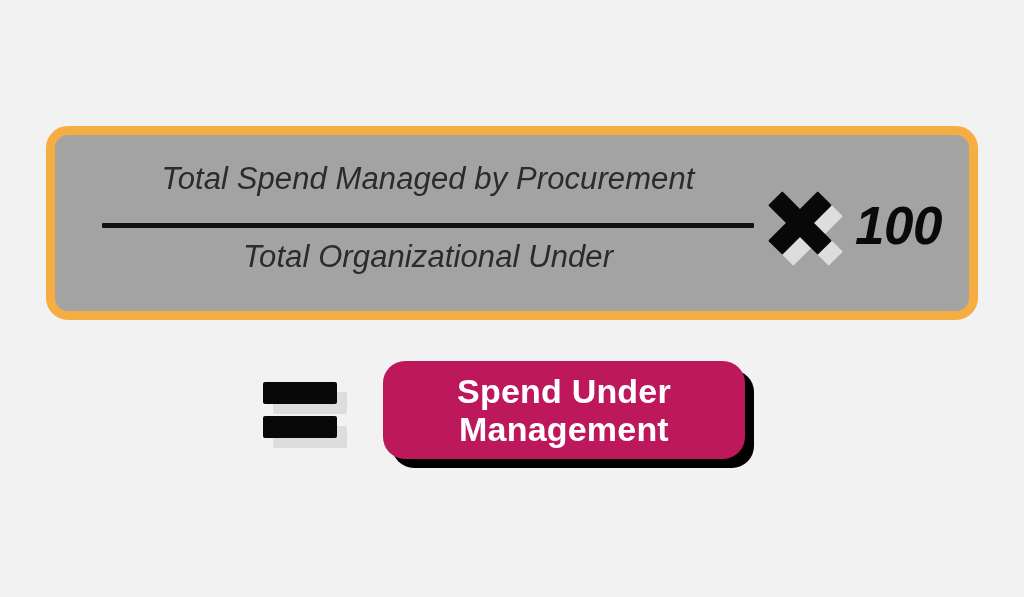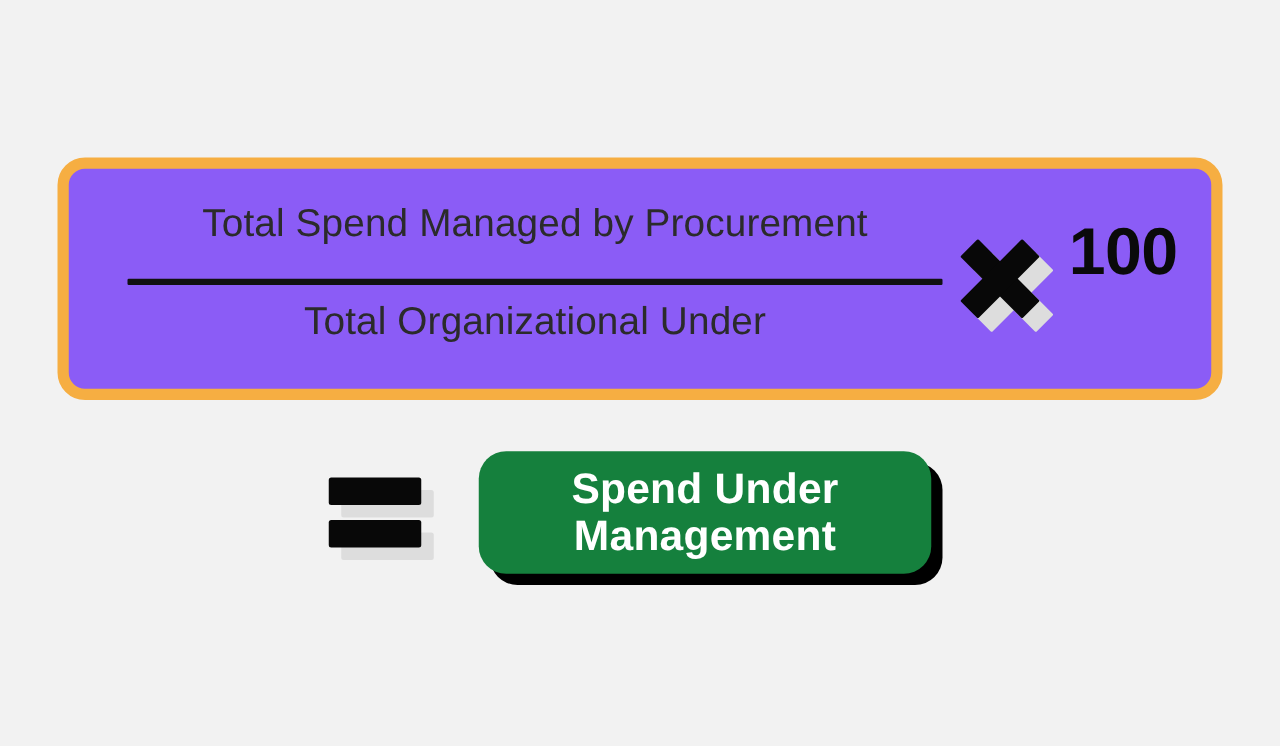--- a/index.html
+++ b/index.html
@@ -24,23 +24,24 @@
   }
 
   
   .formula-card {
     position: absolute;
     left: 46px;
     top: 126px;
     width: 932px;
     height: 194px;
     box-sizing: border-box;
-    background: #8b5cf6;
+    background: #a3a3a3;
     border: 9px solid #f6ae42;
     border-radius: 22px;
+    font-style: italic;
   }
 
   .fraction {
     position: absolute;
     left: 47px;   
     top: 12px;
     width: 652px;
     height: 150px;
   }
 
@@ -94,21 +95,21 @@
     border-radius: 1px;
   }
   .times-shadow .times-bar { background: #dddddd; }
   .times-main   .times-bar { background: #080808; }
   .times-bar.a { transform: rotate(45deg); }
   .times-bar.b { transform: rotate(-45deg); }
 
   .hundred {
     position: absolute;
     left: 800px;
-    top: 40px;
+    top: 64px;
     font-size: 53px;
     font-weight: 700;
     color: #0a0a0a;
     letter-spacing: -0.5px;
     line-height: 1;
     white-space: nowrap;
   }
 
   
   .equals-wrap {
@@ -146,21 +147,21 @@
     height: 98px;
     background: #000000;
     border-radius: 22px;
   }
   .result-pill {
     position: absolute;
     left: 0;
     top: 0;
     width: 362px;
     height: 98px;
-    background: #15803d;
+    background: #be185d;
     border-radius: 22px;
     display: flex;
     align-items: center;
     justify-content: center;
   }
   .result-label {
     color: #ffffff;
     font-size: 34px;
     font-weight: 700;
     line-height: 1.12;

